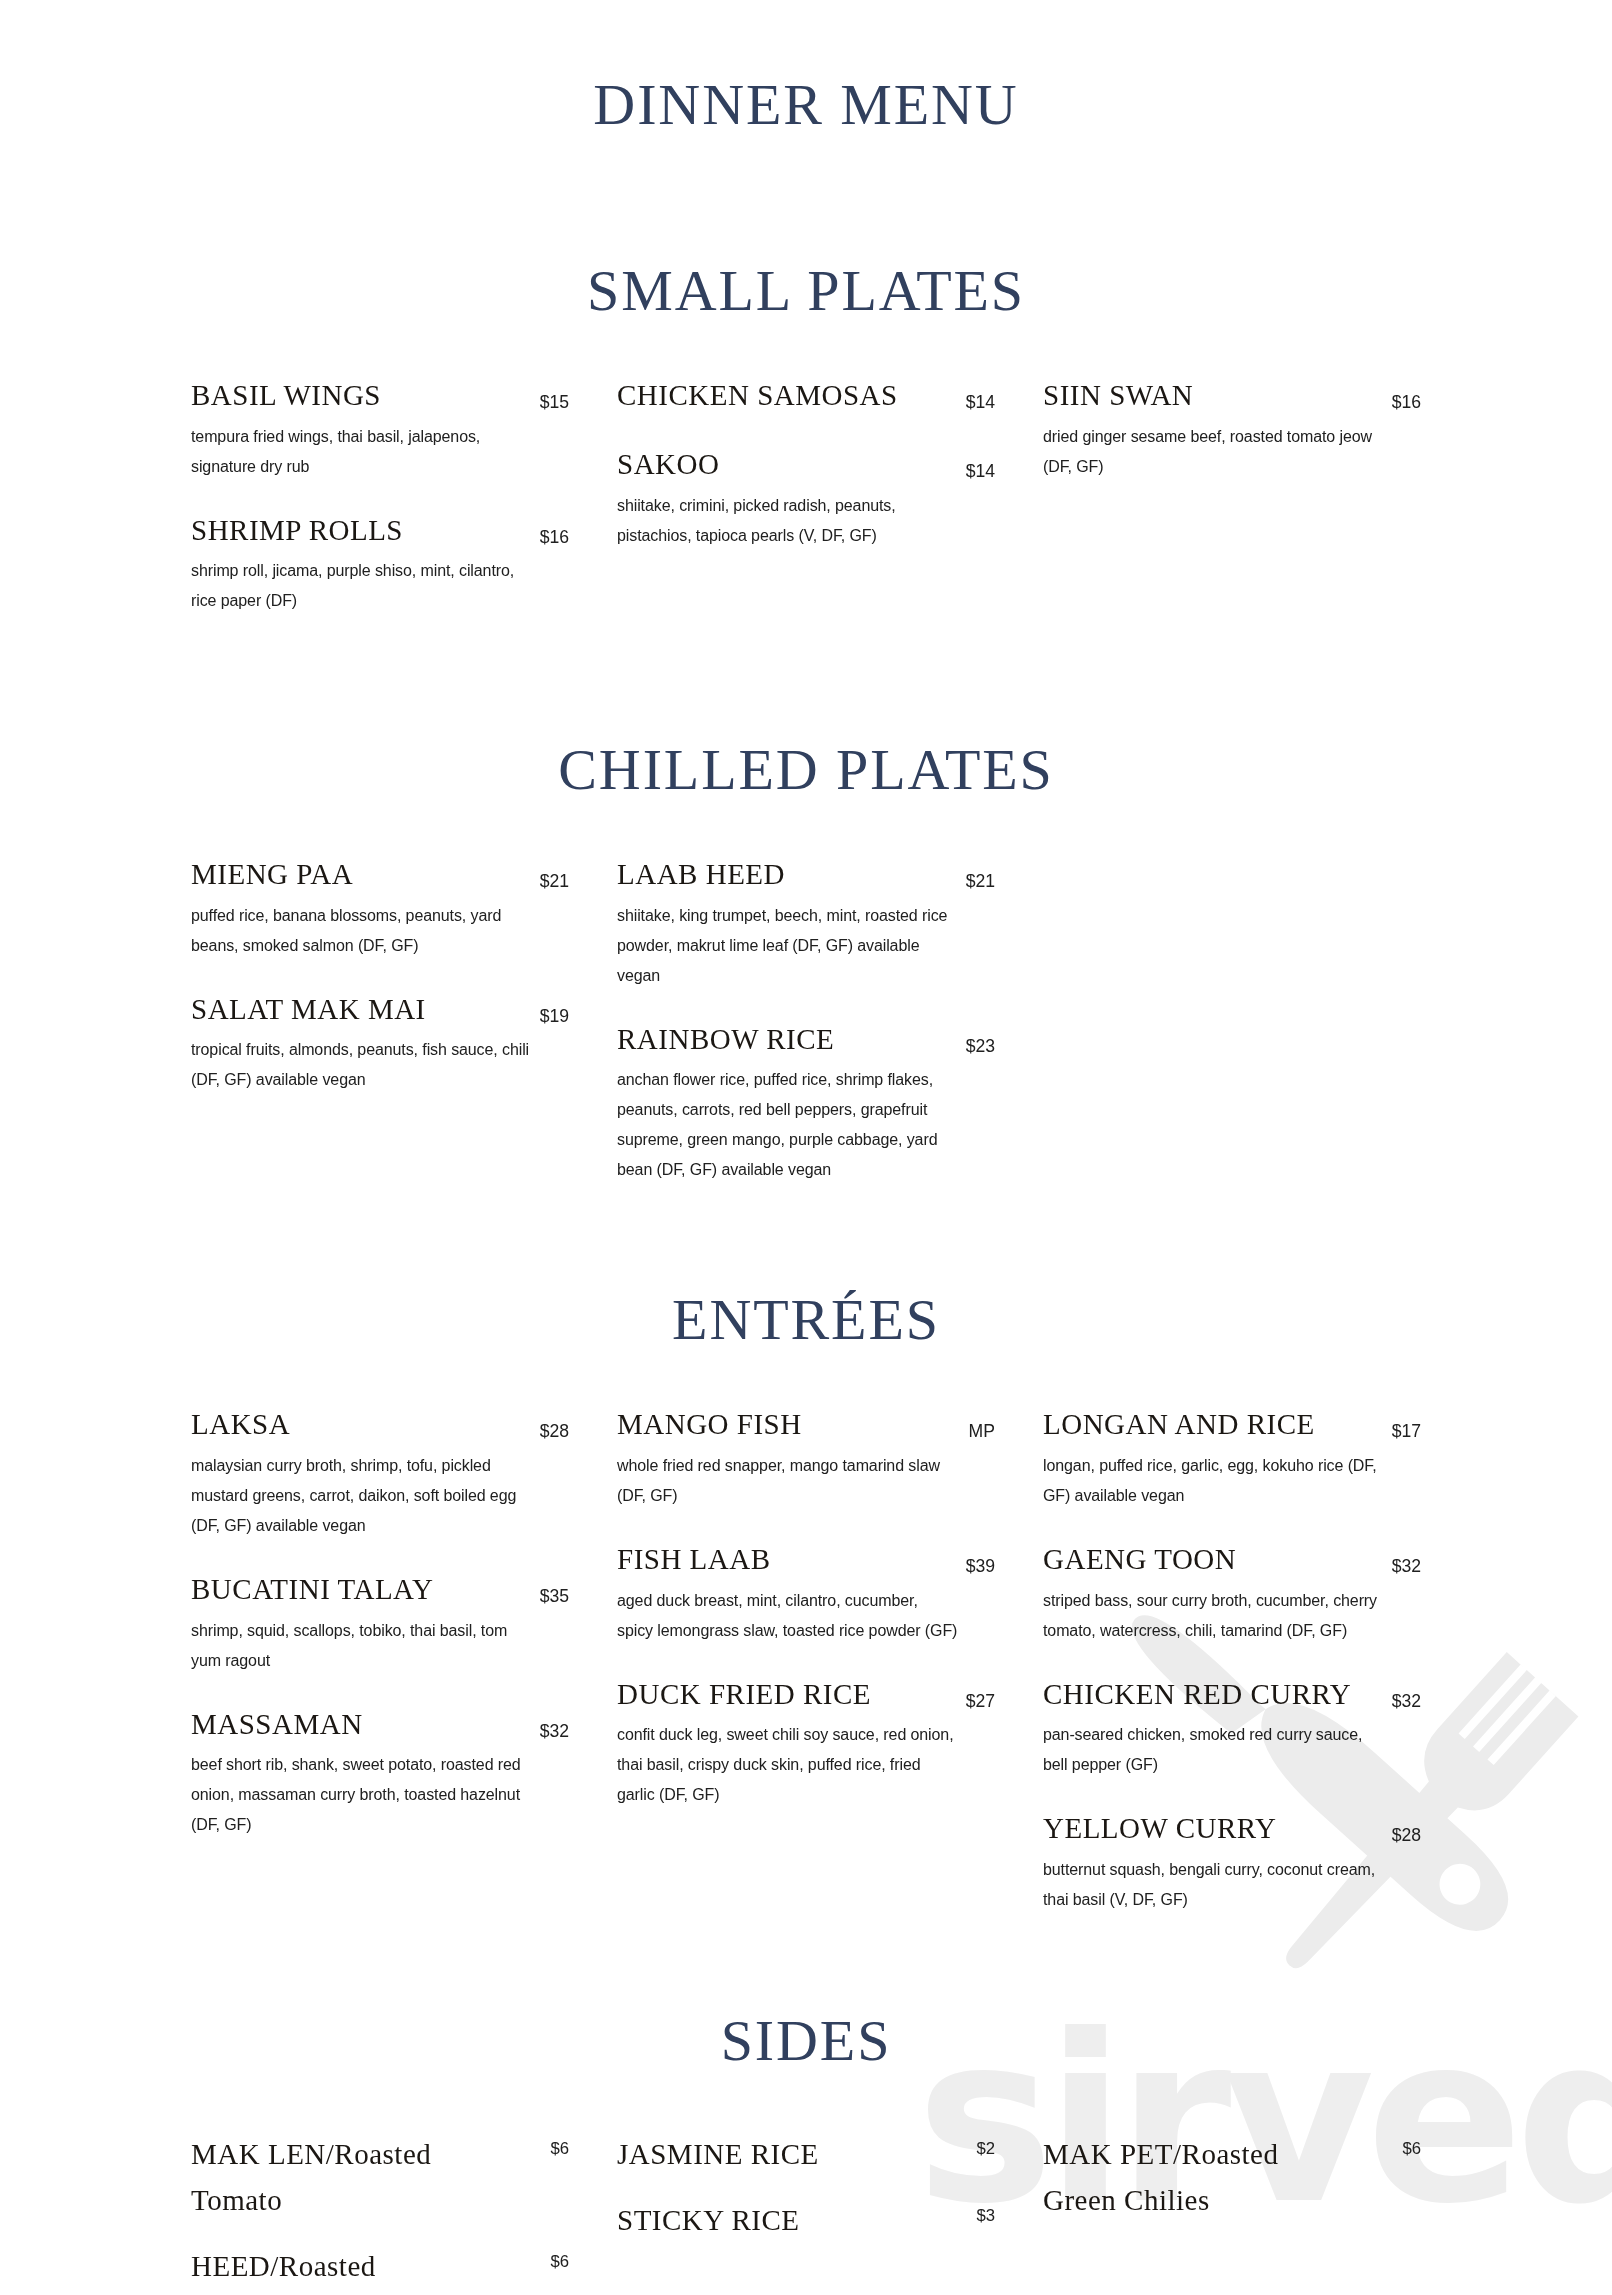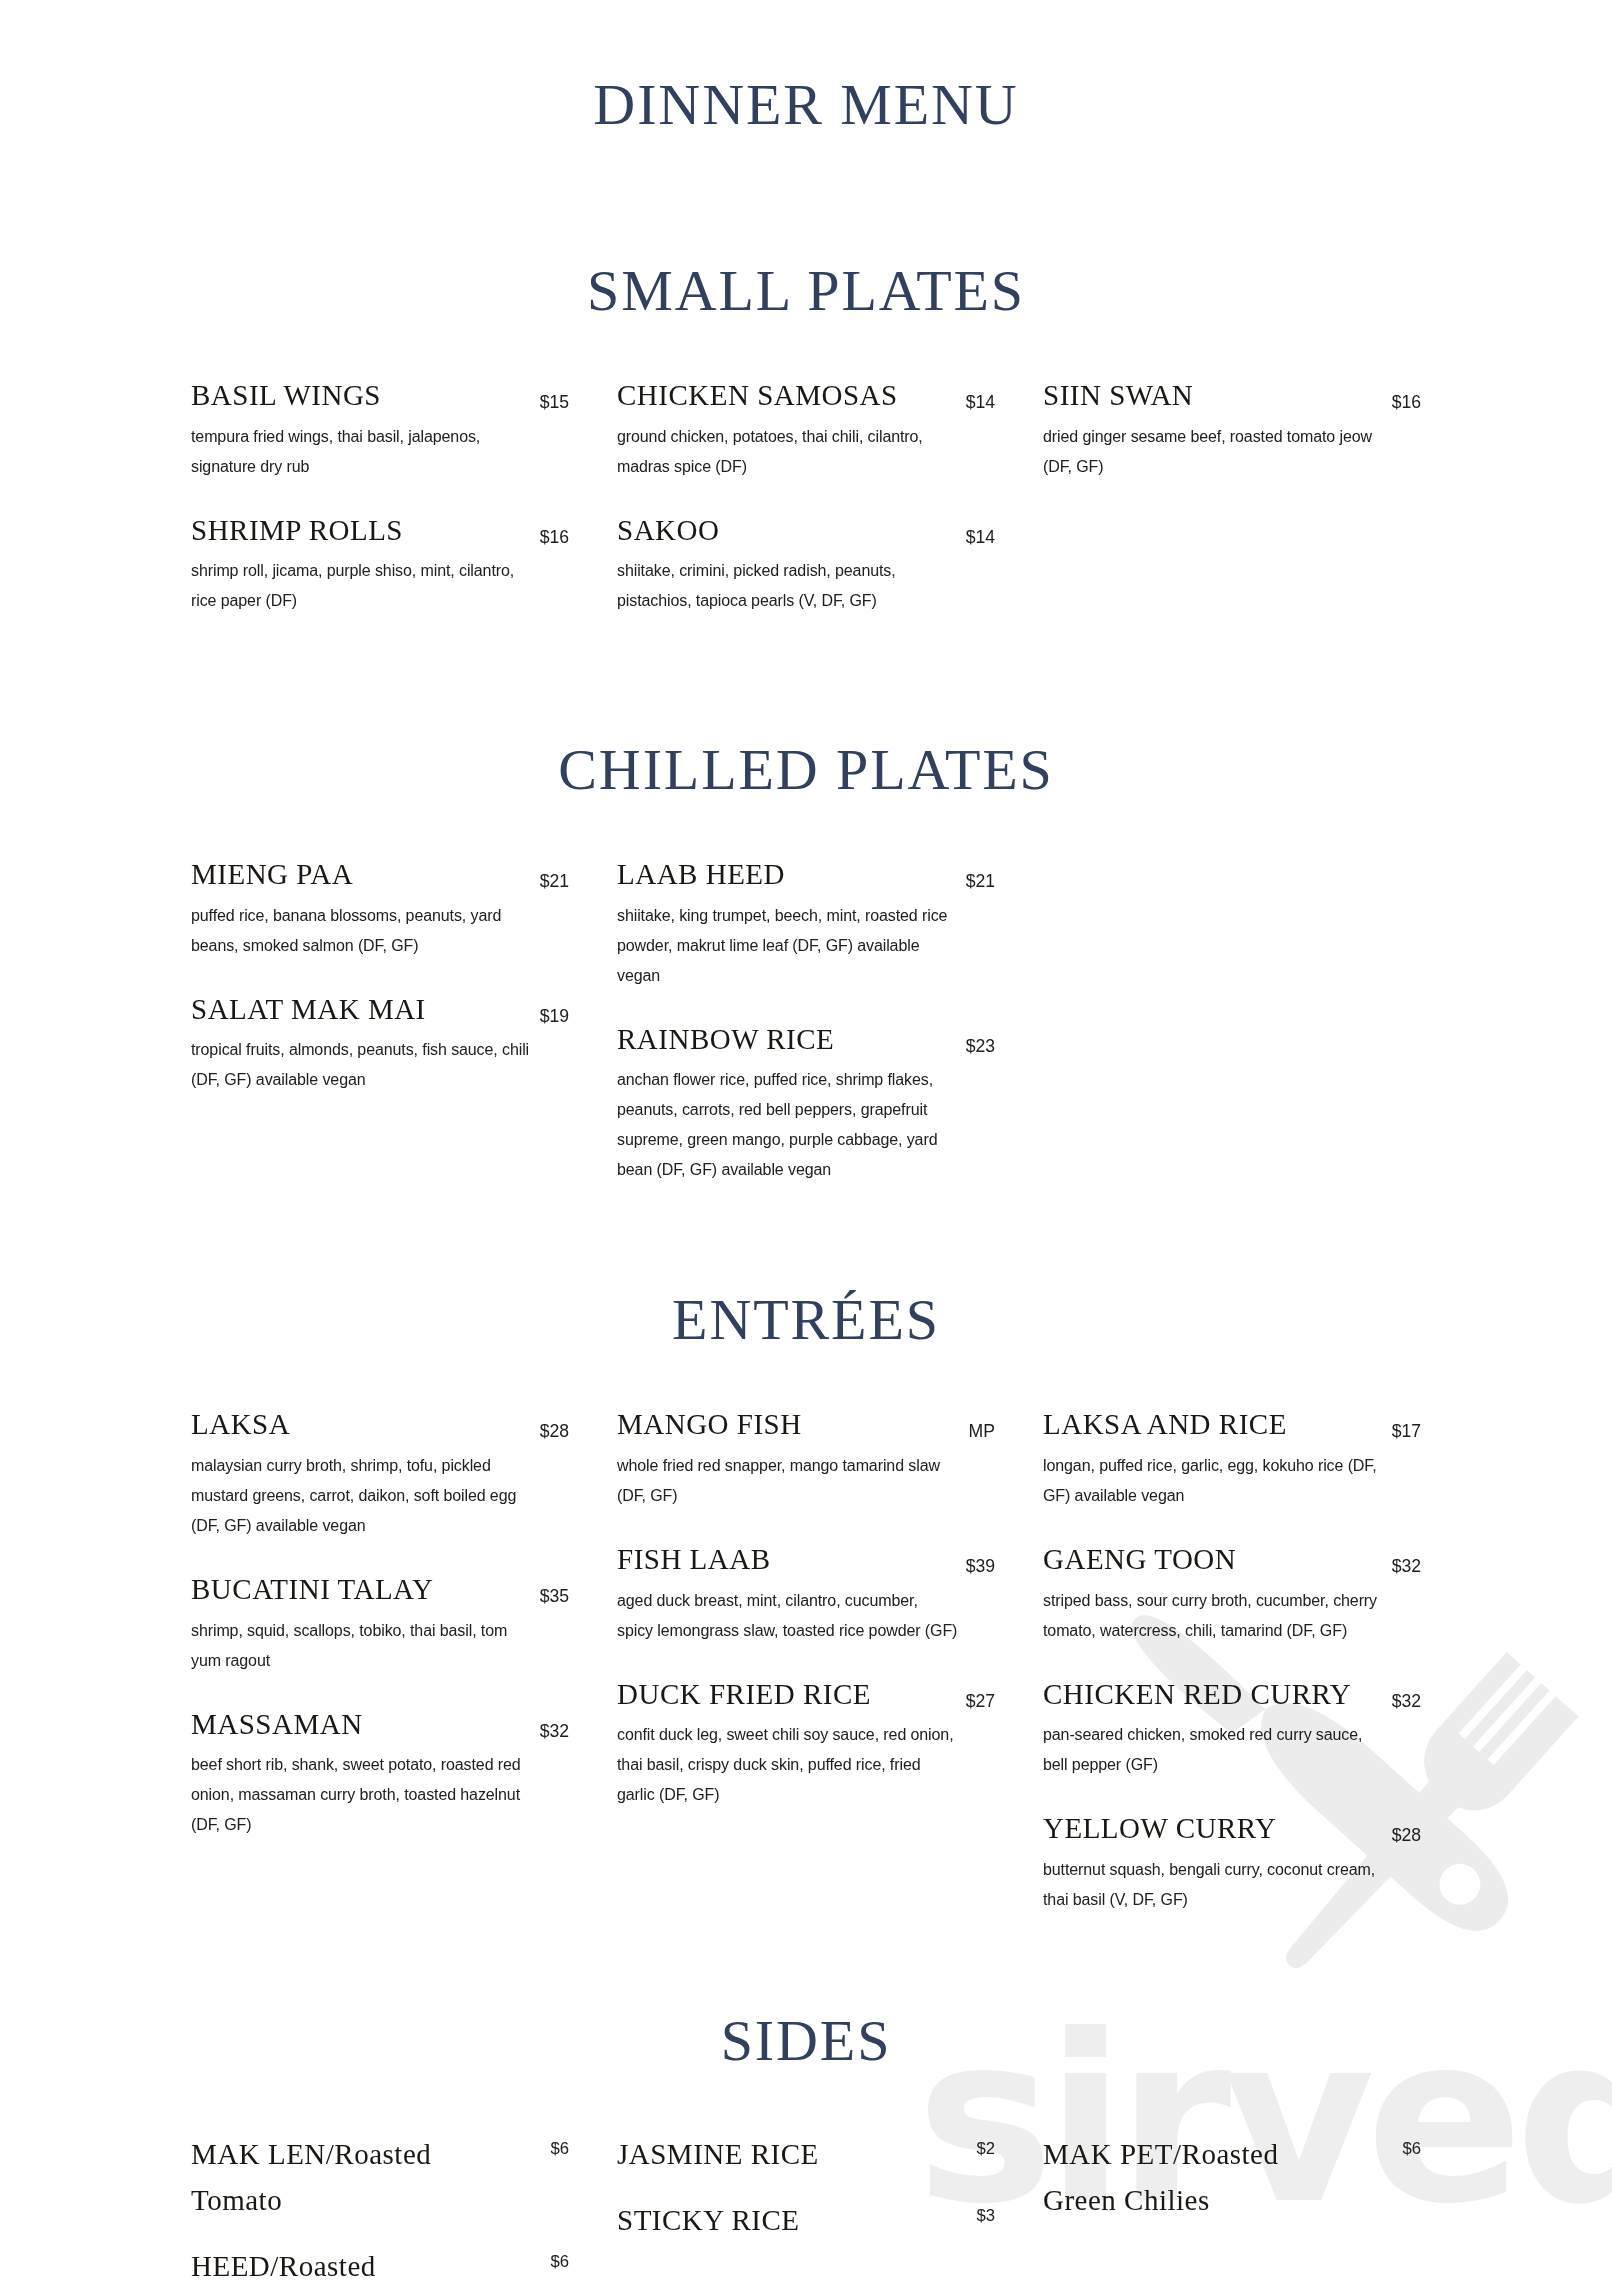--- a/index.html
+++ b/index.html
@@ -77,21 +77,20 @@
                 </div>
                 <p class="item-desc">shrimp roll, jicama, purple shiso, mint, cilantro, rice paper (DF)</p>
               </div>
             </div>
             <div class="col">
               <div class="item">
                 <div class="item-head">
                   <h3 class="item-name">CHICKEN SAMOSAS</h3>
                   <span class="item-price">$14</span>
                 </div>
-                <p class="item-desc">ground chicken, potatoes, thai chili, cilantro, madras spice (DF)</p>
               </div>
               <div class="item">
                 <div class="item-head">
                   <h3 class="item-name">SAKOO</h3>
                   <span class="item-price">$14</span>
                 </div>
                 <p class="item-desc">shiitake, crimini, picked radish, peanuts, pistachios, tapioca pearls (V, DF, GF)</p>
               </div>
             </div>
             <div class="col">
@@ -187,21 +186,21 @@
                 <div class="item-head">
                   <h3 class="item-name">DUCK FRIED RICE</h3>
                   <span class="item-price">$27</span>
                 </div>
                 <p class="item-desc">confit duck leg, sweet chili soy sauce, red onion, thai basil, crispy duck skin, puffed rice, fried garlic (DF, GF)</p>
               </div>
             </div>
             <div class="col">
               <div class="item">
                 <div class="item-head">
-                  <h3 class="item-name">LAKSA AND RICE</h3>
+                  <h3 class="item-name">LONGAN AND RICE</h3>
                   <span class="item-price">$17</span>
                 </div>
                 <p class="item-desc">longan, puffed rice, garlic, egg, kokuho rice (DF, GF) available vegan</p>
               </div>
               <div class="item">
                 <div class="item-head">
                   <h3 class="item-name">GAENG TOON</h3>
                   <span class="item-price">$32</span>
                 </div>
                 <p class="item-desc">striped bass, sour curry broth, cucumber, cherry tomato, watercress, chili, tamarind (DF, GF)</p>

